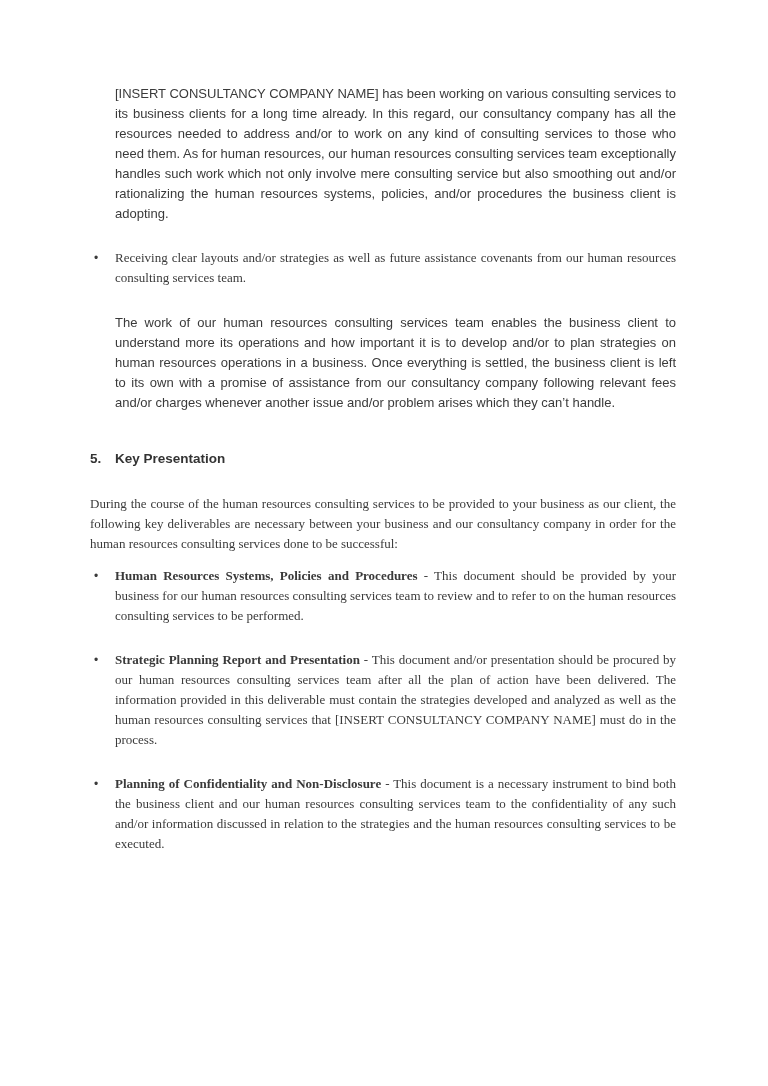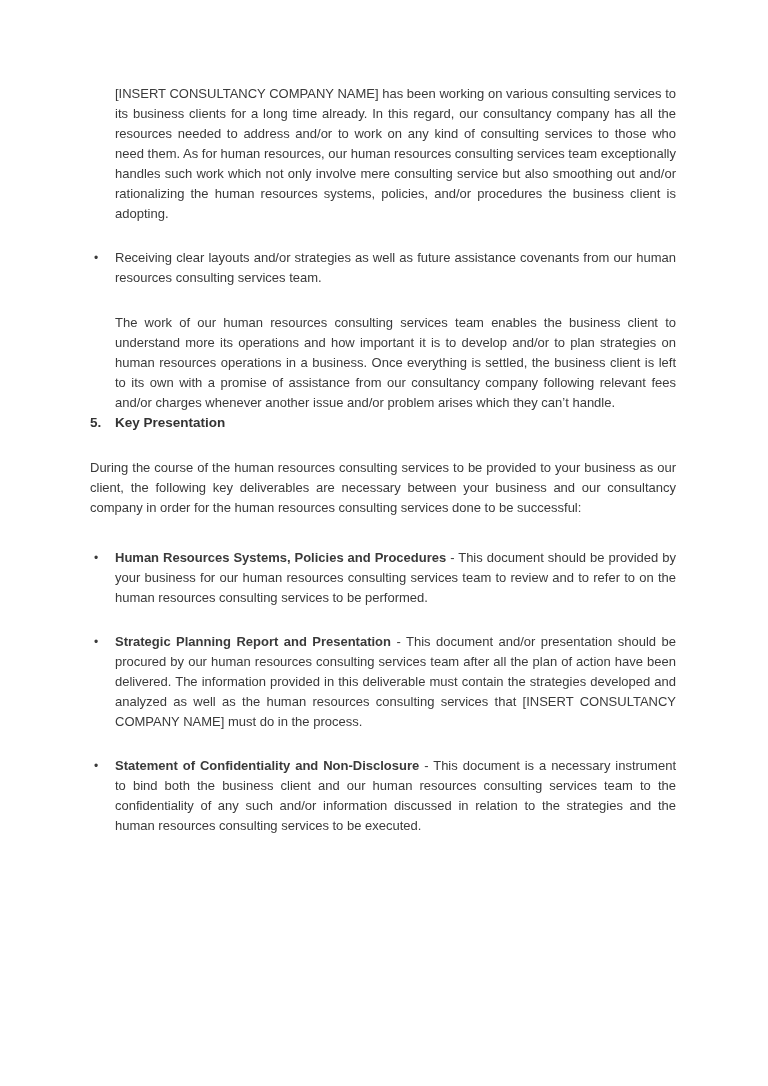--- a/index.html
+++ b/index.html
@@ -19,37 +19,38 @@
     padding: 84px 92px 0 90px;
   }
   .para {
     text-align: justify;
   }
   .indent {
     margin-left: 25px;
   }
   .mb-intro     { margin-bottom: 24px; }
   .mb-receive   { margin-bottom: 25px; }
-  .mb-work      { }
+  .mb-work      { margin-bottom: 36px; }
   .mb-heading   { margin-bottom: 25px; }
-  .mb-during    { margin-bottom: 30px; }
+  .mb-during    { margin-bottom: 12px; font-family: Liberation Serif, serif; }
   .mb-deliv     { margin-bottom: 24px; }
   .bullet-row {
     display: flex;
     align-items: flex-start;
   }
   .bullet-marker {
     flex: 0 0 25px;
     width: 25px;
     padding-left: 4px;
     font-size: 12px;
   }
   .bullet-body {
     flex: 1 1 auto;
     text-align: justify;
+    font-family: Liberation Serif, serif;
   }
   .heading {
     display: flex;
     font-weight: bold;
     font-size: 13.5px;
     color: #333333;
   }
   .heading-num {
     flex: 0 0 25px;
     width: 25px;
@@ -85,18 +86,18 @@
         <p class="bullet-body"><b>Human Resources Systems, Policies and Procedures</b><span> - This document should be provided by your business for our human resources consulting services team to review and to refer to on the human resources consulting services to be performed.</span></p>
       </div>
 
       <div class="bullet-row mb-deliv">
         <span class="bullet-marker">•</span>
         <p class="bullet-body"><b>Strategic Planning Report and Presentation</b><span> - This document and/or presentation should be procured by our human resources consulting services team after all the plan of action have been delivered. The information provided in this deliverable must contain the strategies developed and analyzed as well as the human resources consulting services that [INSERT CONSULTANCY COMPANY NAME] must do in the process.</span></p>
       </div>
 
       <div class="bullet-row mb-deliv">
         <span class="bullet-marker">•</span>
-        <p class="bullet-body"><b>Statement of Confidentiality and Non-Disclosure</b><span> - This document is a necessary instrument to bind both the business client and our human resources consulting services team to the confidentiality of any such and/or information discussed in relation to the strategies and the human resources consulting services to be executed.</span></p>
+        <p class="bullet-body"><b>Planning of Confidentiality and Non-Disclosure</b><span> - This document is a necessary instrument to bind both the business client and our human resources consulting services team to the confidentiality of any such and/or information discussed in relation to the strategies and the human resources consulting services to be executed.</span></p>
       </div>
 
     </div>
   </div>
 </div>
 
 </body></html>

